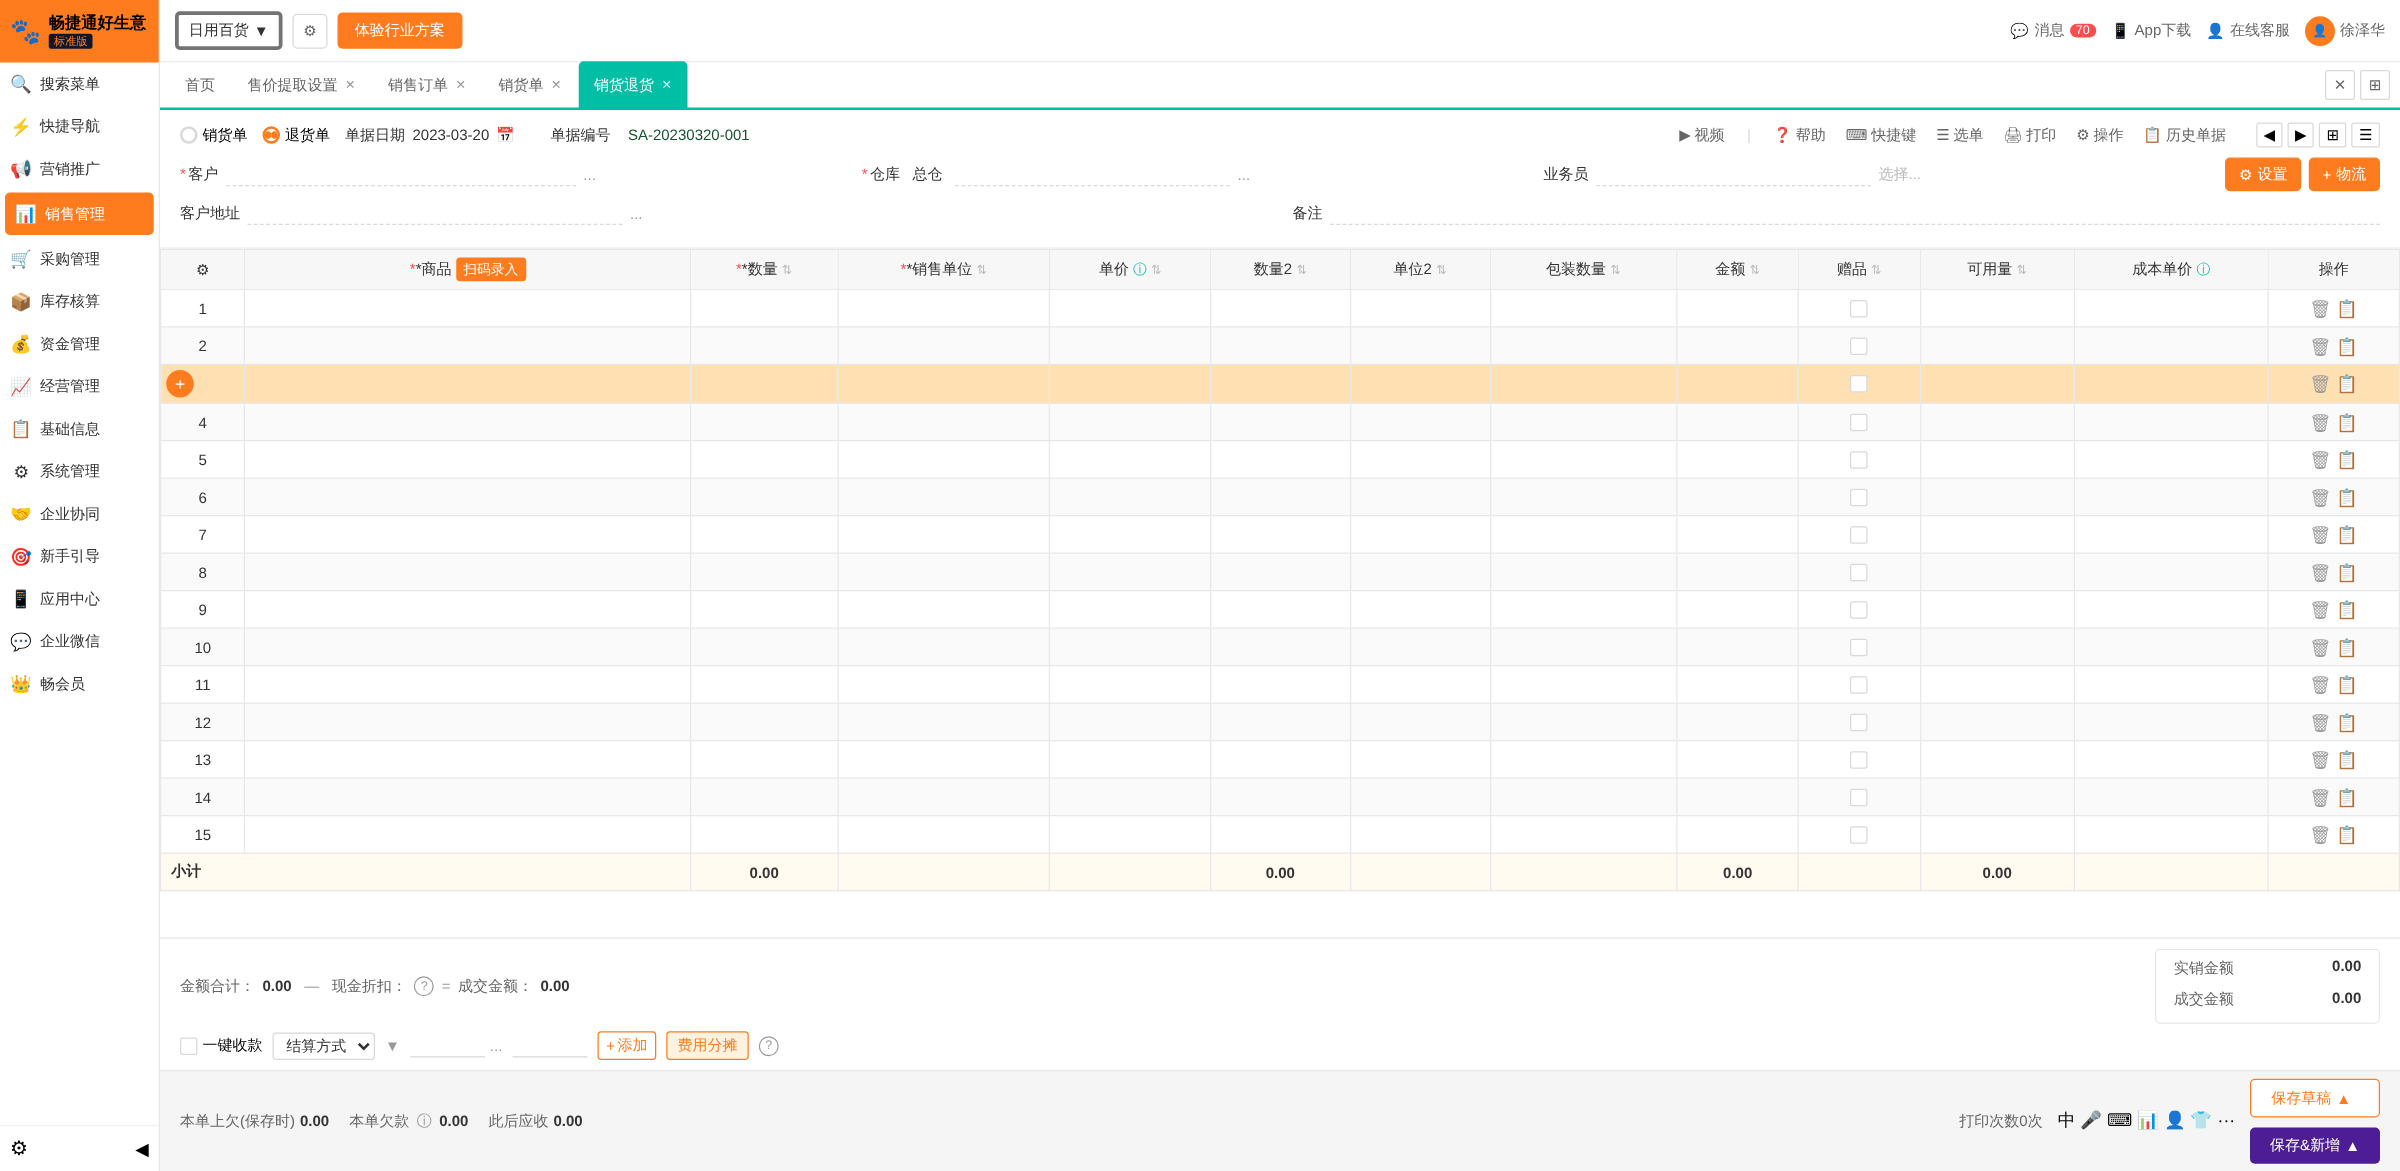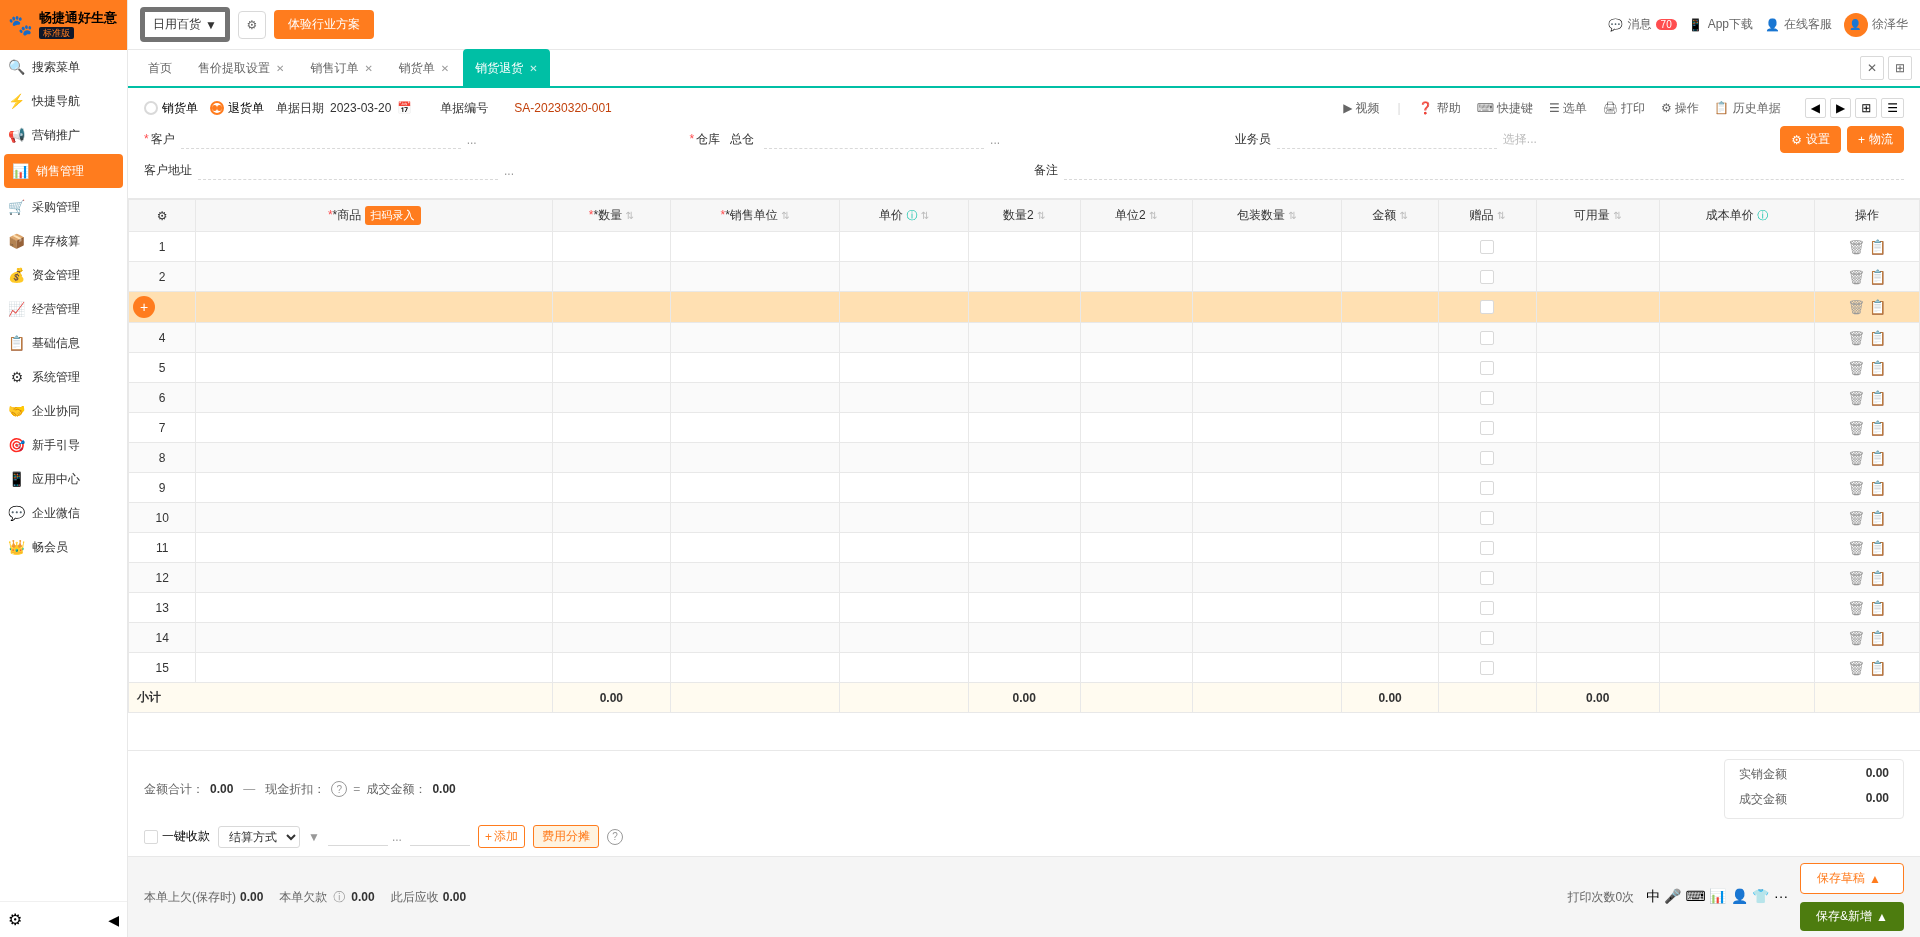--- a/index.html
+++ b/index.html
@@ -14,21 +14,21 @@
     .sidebar-nav-item .nav-icon { width: 18px; height: 18px; display: flex; align-items: center; justify-content: center; font-size: 14px; }
     .sidebar-nav-label { font-size: 12px; }
     .sidebar-bottom { margin-top: auto; padding: 8px; display: flex; align-items: center; justify-content: space-between; border-top: 1px solid #f0f0f0; }
 
     
     .main { flex: 1; display: flex; flex-direction: column; height: 100%; overflow: hidden; }
 
     
     .topbar { background: #fff; height: 50px; display: flex; align-items: center; padding: 0 12px; border-bottom: 1px solid #e8e8e8; justify-content: space-between; flex-shrink: 0; }
     .topbar-left { display: flex; align-items: center; gap: 8px; }
-    .topbar-select { display: flex; align-items: center; gap: 4px; border: 5px solid #737373; border-radius: 4px; padding: 4px 8px; color: #333; cursor: pointer; }
+    .topbar-select { display: flex; align-items: center; gap: 4px; border: 3px solid #737373; border-radius: 4px; padding: 4px 8px; color: #333; cursor: pointer; }
     .topbar-gear { width: 28px; height: 28px; display: flex; align-items: center; justify-content: center; border: 1px solid #d9d9d9; border-radius: 4px; cursor: pointer; color: #666; }
     .topbar-btn { background: #ff7c1e; color: #fff; border: none; border-radius: 4px; padding: 6px 14px; cursor: pointer; font-size: 12px; }
     .topbar-right { display: flex; align-items: center; gap: 12px; color: #666; }
     .topbar-right-item { display: flex; align-items: center; gap: 4px; cursor: pointer; }
     .msg-badge { background: #ff4d4f; color: #fff; border-radius: 10px; padding: 0 5px; font-size: 10px; }
     .user-avatar { width: 24px; height: 24px; border-radius: 50%; background: #ff7c1e; color: #fff; display: flex; align-items: center; justify-content: center; font-size: 10px; }
 
     
     .tabbar { background: #fff; height: 38px; display: flex; align-items: center; padding: 0 8px; border-bottom: 2px solid #00bfa5; flex-shrink: 0; gap: 2px; }
     .tab { display: flex; align-items: center; gap: 4px; padding: 0 12px; height: 38px; cursor: pointer; color: #666; border-radius: 4px 4px 0 0; font-size: 12px; white-space: nowrap; }
@@ -103,21 +103,21 @@
     .bottom-stat { display: flex; align-items: center; gap: 4px; color: #666; }
     .bottom-stat-value { color: #333; font-weight: bold; }
     .print-info { color: #666; }
     .summary-row { display: flex; justify-content: space-between; gap: 20px; margin-bottom: 4px; }
     .summary-label { color: #666; }
     .summary-value { color: #333; font-weight: bold; }
 
     
     .save-btns { display: flex; gap: 8px; flex-direction: column; }
     .save-draft-btn { background: #fff; border: 1px solid #ff7c1e; color: #ff7c1e; border-radius: 4px; padding: 6px 16px; cursor: pointer; display: flex; align-items: center; gap: 4px; }
-    .save-new-btn { background: #4d7c0f; border: none; color: #fff; border-radius: 4px; padding: 6px 16px; cursor: pointer; display: flex; align-items: center; gap: 4px; }
+    .save-new-btn { background: #4c1d95; border: none; color: #fff; border-radius: 4px; padding: 6px 16px; cursor: pointer; display: flex; align-items: center; gap: 4px; }
 
     .info-icon { color: #00bfa5; cursor: pointer; font-size: 11px; }
   </style>
 </head>
 <body>
 
 <div class="sidebar">
   <div class="sidebar-logo">
     <div style="display:flex;flex-direction:column;align-items:center;">
       <span style="font-size:20px;">🐾</span>
@@ -271,21 +271,21 @@
             </div>
             <span>退货单</span>
           </div>
           <div class="field-group" style="flex:none;">
             <span class="field-label">单据日期</span>
             <span style="color:#333;">2023-03-20</span>
             <span style="color:#00bfa5;cursor:pointer;">📅</span>
           </div>
           <div class="field-group" style="flex:none;margin-left:16px;">
             <span class="field-label">单据编号</span>
-            <span style="color:#c2410c;margin-left:20px;">SA-20230320-001</span>
+            <span style="color:#14532d;margin-left:8px;">SA-20230320-001</span>
           </div>
         </div>
         <div class="form-toolbar" style="margin-bottom:0;">
           <div class="toolbar-item">
             <span>▶</span>
             <span>视频</span>
           </div>
           <span style="color:#d9d9d9;margin:0 2px;">|</span>
           <div class="toolbar-item">
             <span>❓</span>

